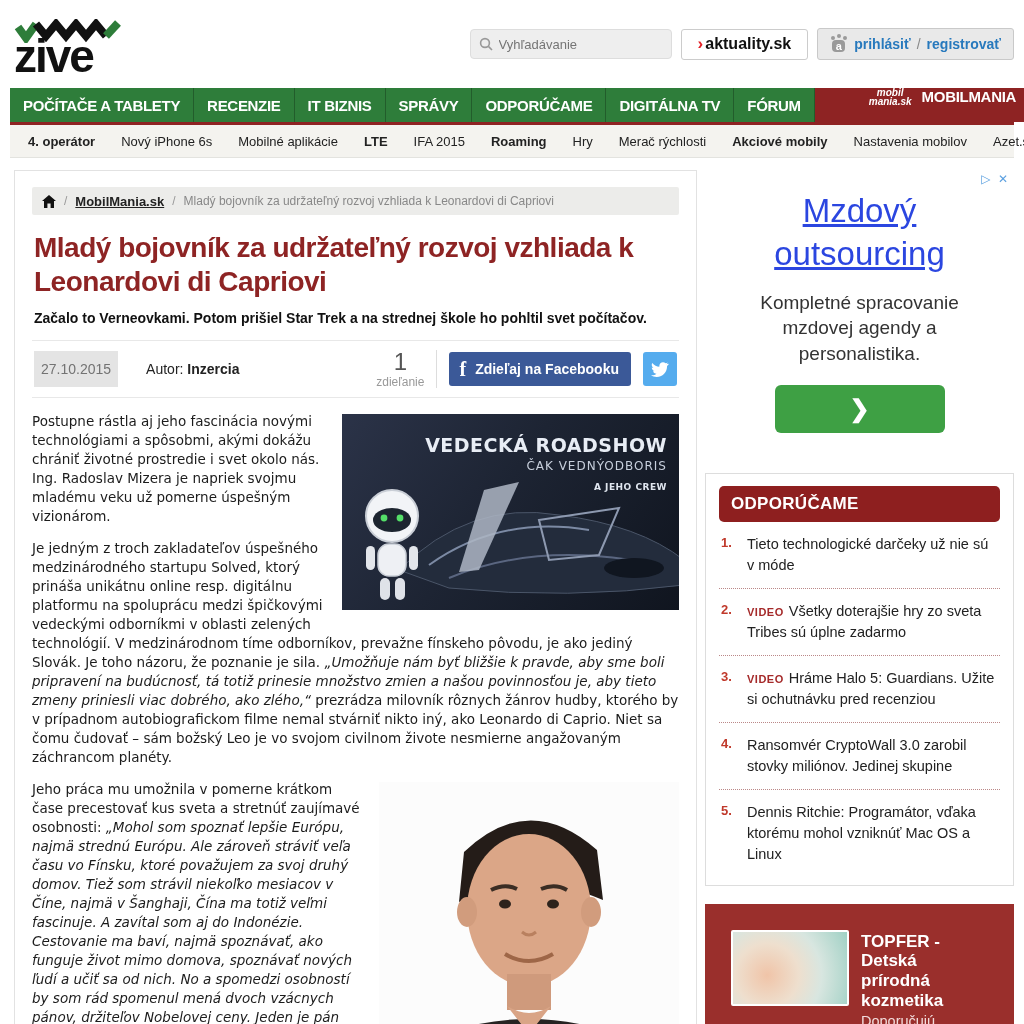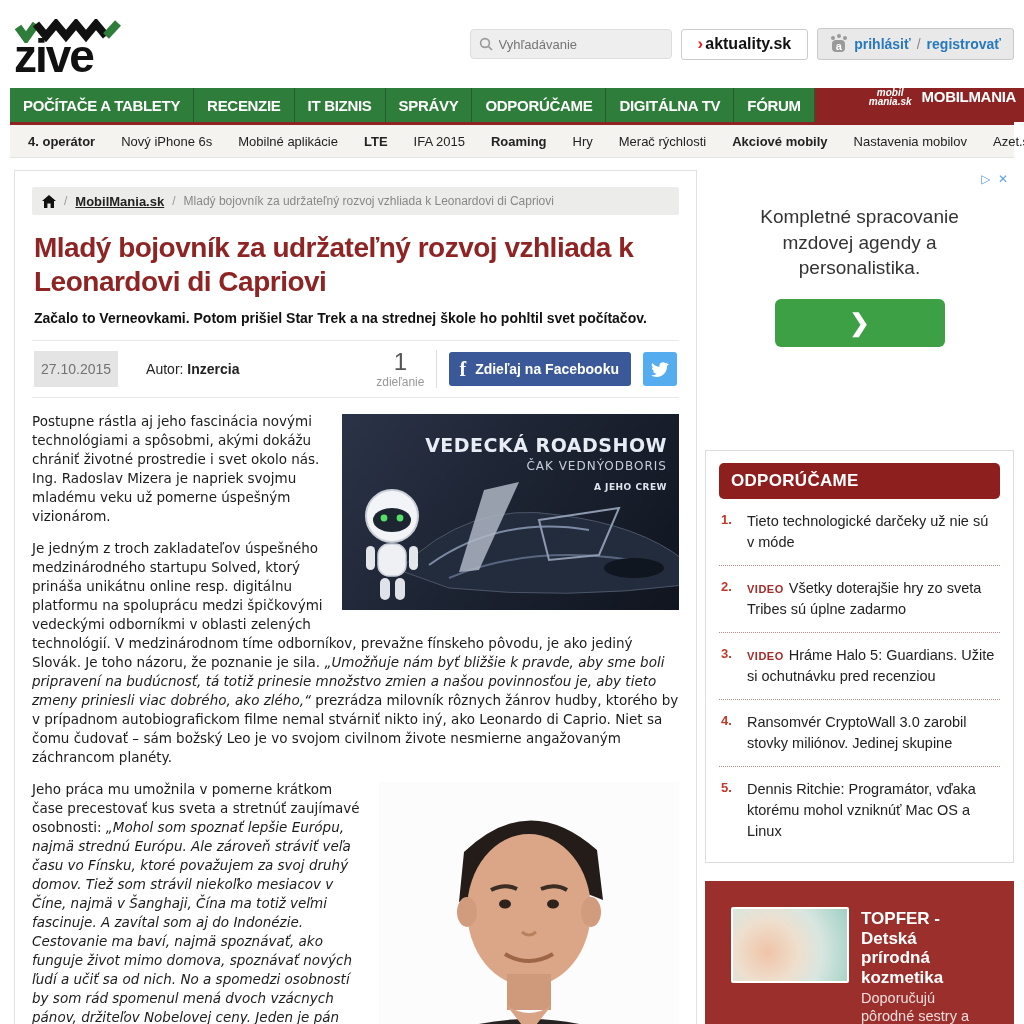--- a/index.html
+++ b/index.html
@@ -293,20 +293,24 @@
     </div>
   </div>
 
   <div class="sidebar">
 
     <div class="ad-card">
       <span class="ad-choices">
         <span>▷</span>
         <span>✕</span>
       </span>
+      <a class="ad-title">
+        <span style="display:block">Mzdový</span>
+        <span style="display:block">outsourcing</span>
+      </a>
       <div class="ad-body">Kompletné spracovanie mzdovej agendy a personalistika.</div>
       <div class="ad-btn">
         <span>❯</span>
       </div>
     </div>
 
     <div class="rec-card">
       <div class="rec-head">ODPORÚČAME</div>
 
       <div class="rec-item">

